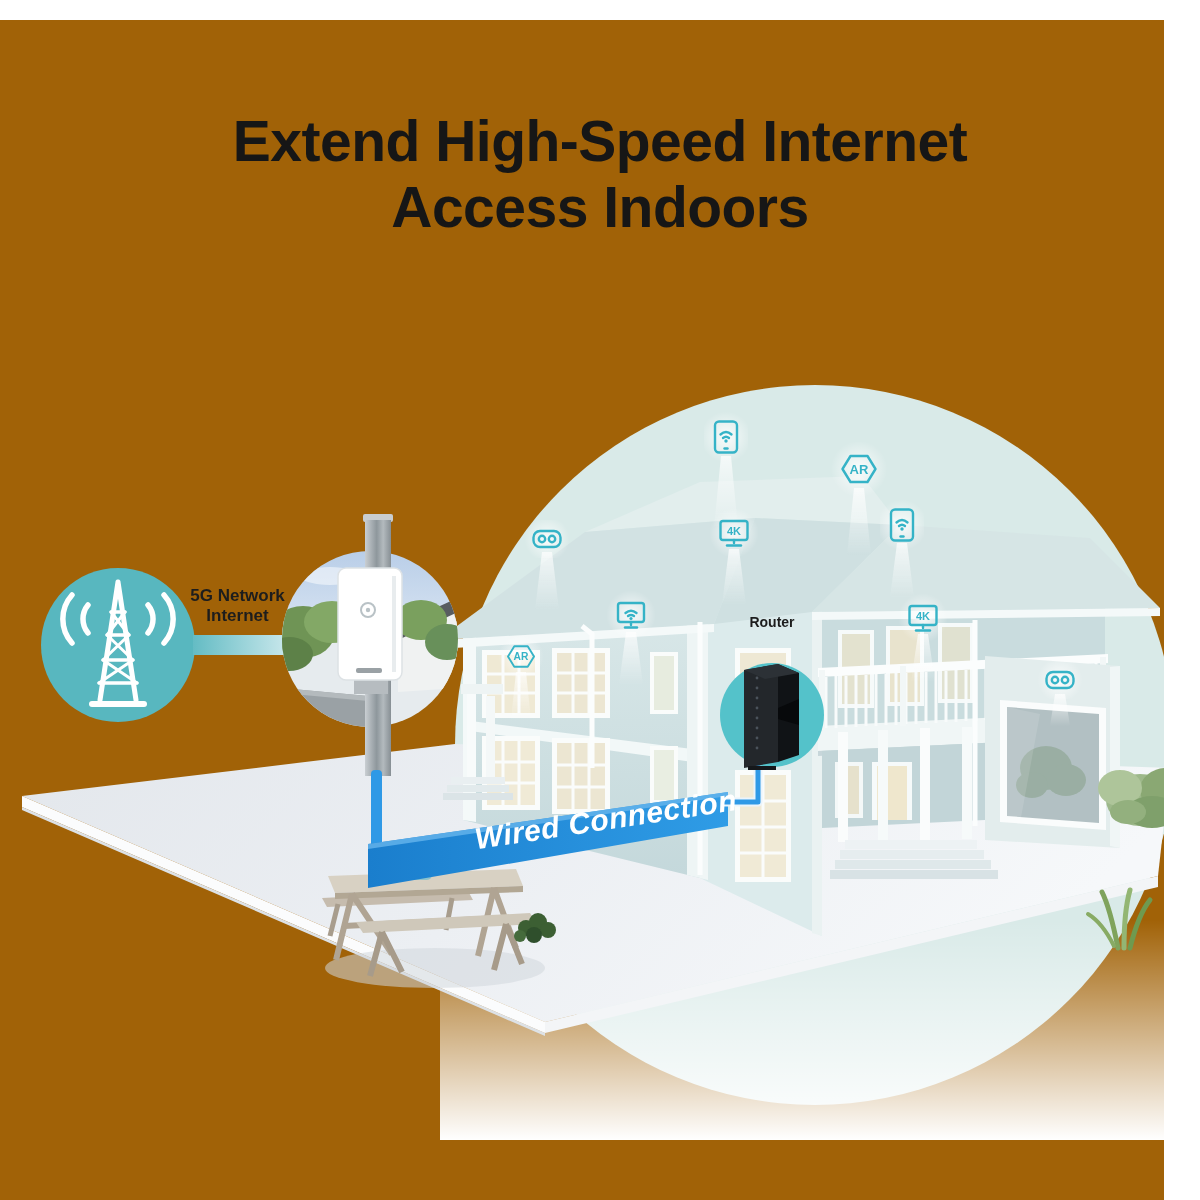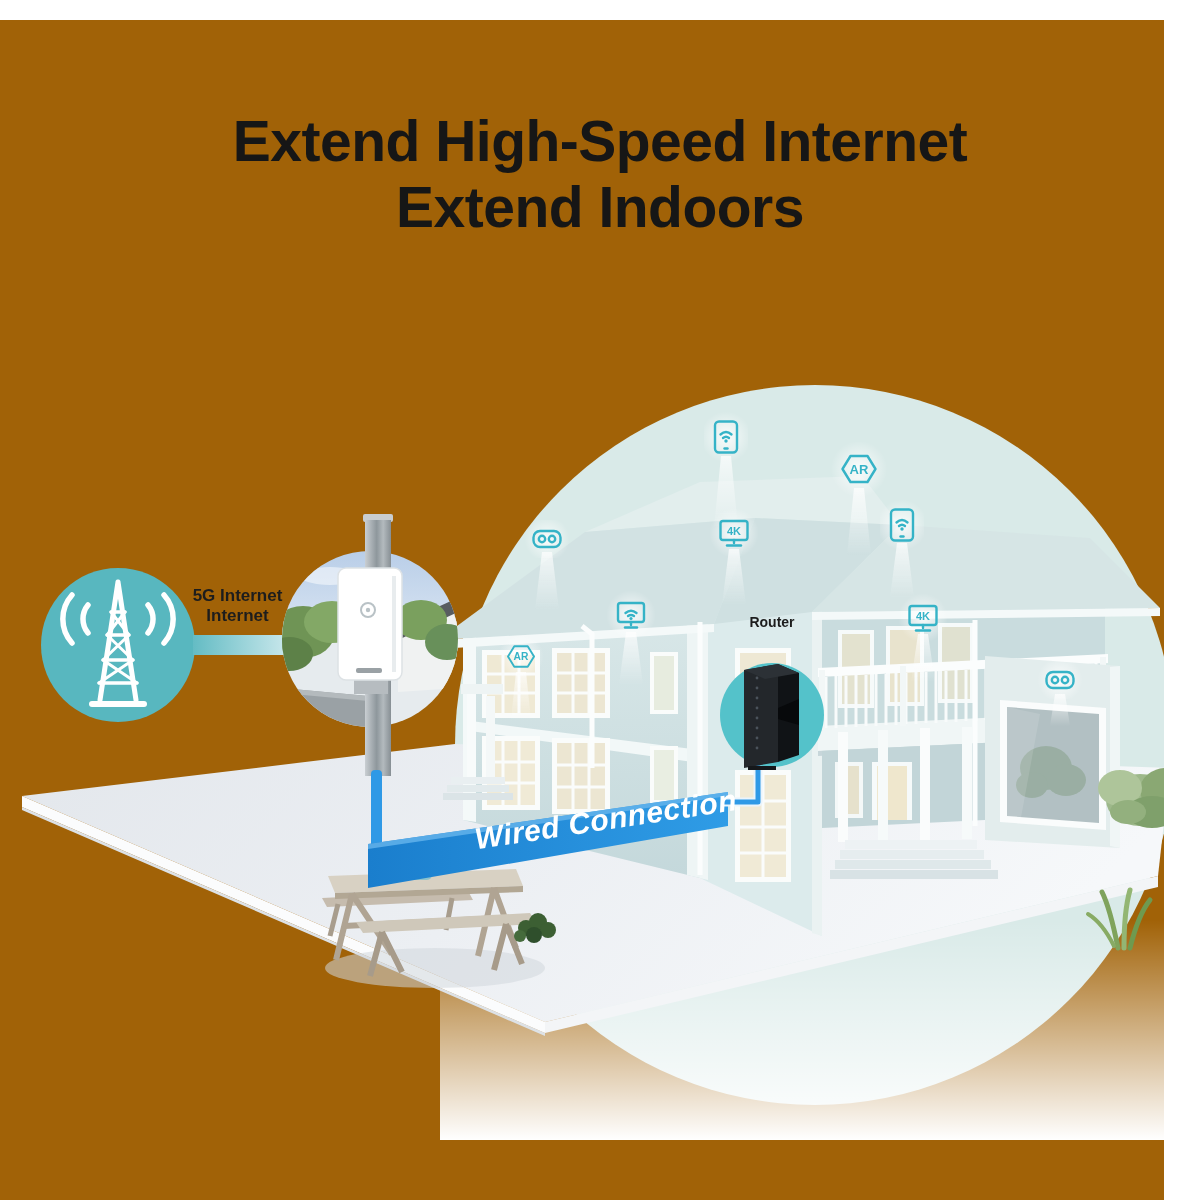--- a/index.html
+++ b/index.html
@@ -26,21 +26,21 @@
              font-weight:700;font-size:30px;letter-spacing:.5px;white-space:nowrap;
              transform:rotate(-8.6deg);transform-origin:0 0;}
 </style>
 </head>
 <body>
 
 <div class="stage">
 
   <div class="title">
     <div>Extend High-Speed Internet</div>
-    <div>Extend Indoors</div>
+    <div>Access Indoors</div>
   </div>
 
   <svg class="scene" viewBox="0 0 1200 1200">
     <defs>
       <linearGradient id="gSky" x1="0" y1="0" x2="0" y2="1">
         <stop offset="0" stop-color="#b9cee8"></stop>
           <stop offset="1" stop-color="#dfe9f4"></stop>
       </linearGradient>
       <linearGradient id="gGround" x1="0" y1="0" x2="1" y2="0.25">
         <stop offset="0" stop-color="#e3e7ec"></stop>
@@ -447,19 +447,19 @@
   </div>
   <div class="dev-icon" style="left:1044px;top:648px;width:32px;height:24px;">
     <svg width="32" height="24" viewBox="0 0 32 24">
       <rect class="ic-stroke" x="2.5" y="4" width="27" height="16" rx="6.5"></rect>
       <circle class="ic-stroke" cx="11" cy="12" r="3.2"></circle>
       <circle class="ic-stroke" cx="21" cy="12" r="3.2"></circle>
     </svg>
   </div>
 
   <div class="lbl lbl-cellular">
-    <div>5G Internet</div>
+    <div>5G Network</div>
     <div>Internet</div>
   </div>
   <div class="lbl lbl-router">Router</div>
   <div class="lbl lbl-wired">Wired Connection</div>
 
 </div>
 
 </body></html>

